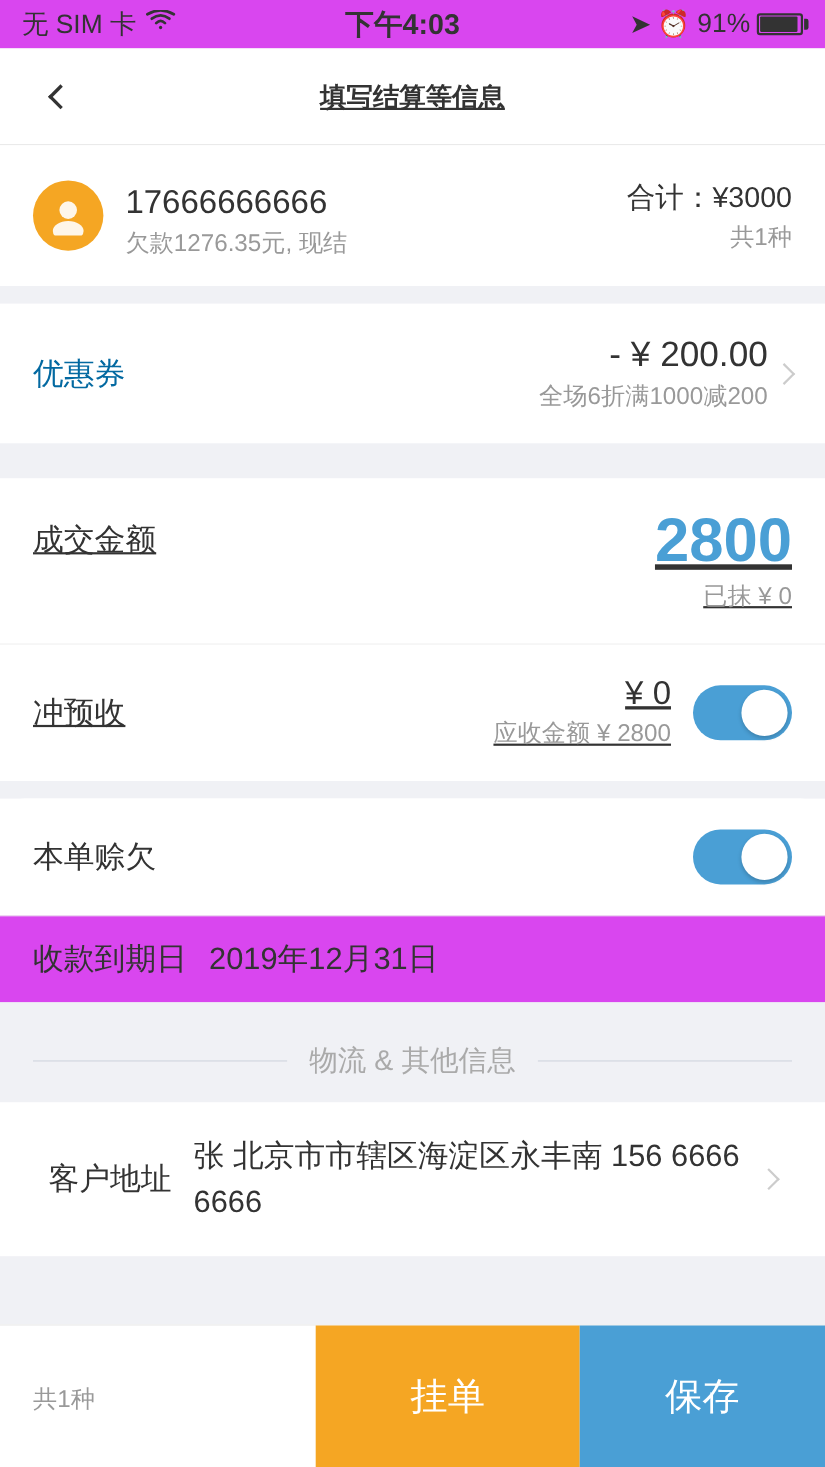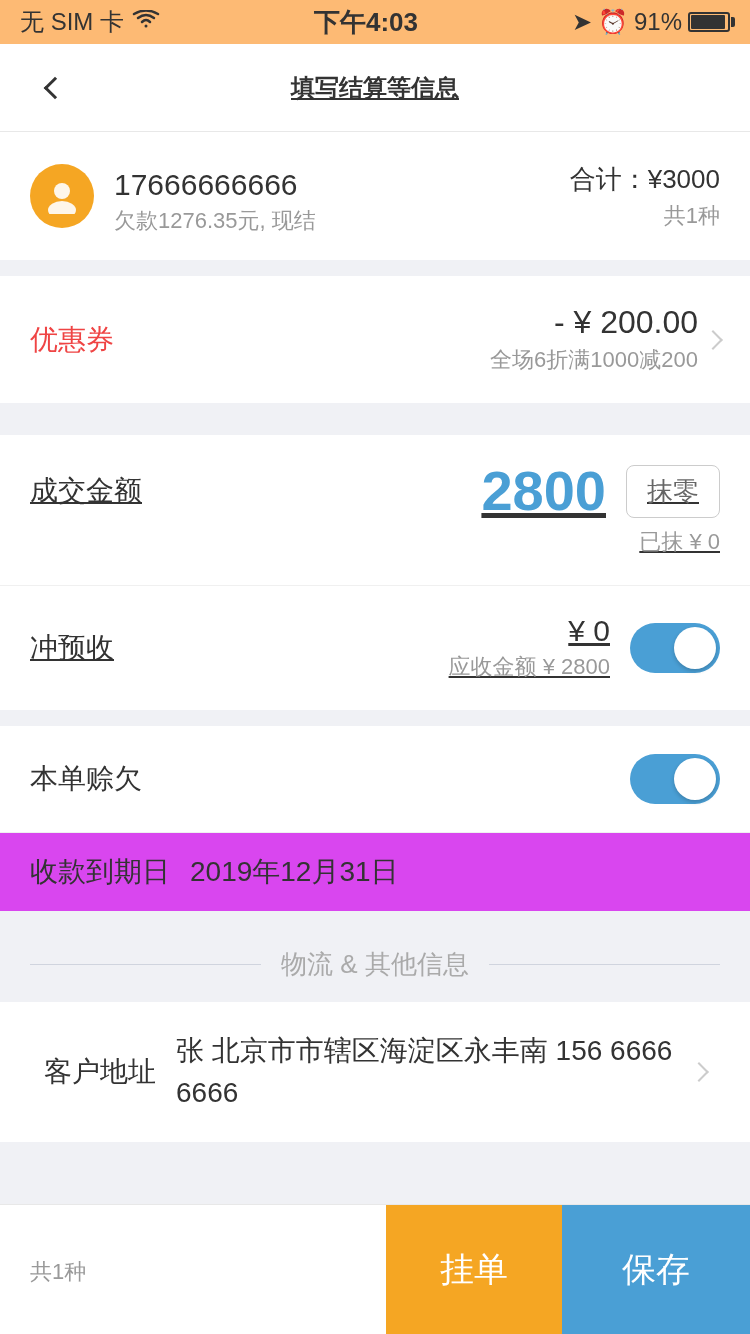--- a/index.html
+++ b/index.html
@@ -10,21 +10,21 @@
       font-family: -apple-system, "PingFang SC", "Helvetica Neue", sans-serif;
       background: #f0f1f5;
       font-size: 28px;
       color: #333;
       position: relative;
     }
 
     
     .status-bar {
       height: 44px;
-      background: #fdba74;
+      background: #d946ef;
       display: flex;
       align-items: center;
       justify-content: space-between;
       padding: 0 20px;
       font-size: 24px;
       color: #333;
     }
     .status-left { display: flex; align-items: center; gap: 8px; }
     .status-center { font-weight: 600; font-size: 26px; }
     .status-right { display: flex; align-items: center; gap: 6px; font-size: 24px; }
@@ -94,21 +94,21 @@
 
     
     .coupon-section {
       background: #fff;
       padding: 28px 30px;
       display: flex;
       align-items: center;
       justify-content: space-between;
       margin-bottom: 16px;
     }
-    .coupon-label { font-size: 28px; color: #ef4444; }
+    .coupon-label { font-size: 28px; color: #0369a1; }
     .coupon-discount { font-size: 32px; color: #333; font-weight: 500; }
     .coupon-desc { font-size: 22px; color: #999; text-align: right; margin-top: 4px; }
     .coupon-right-block { text-align: right; }
     .chevron-right {
       width: 14px; height: 14px;
       border-right: 2px solid #ccc;
       border-top: 2px solid #ccc;
       transform: rotate(45deg);
       margin-left: 8px;
     }
@@ -230,29 +230,29 @@
       border-top: 1px solid #e8e8e8;
     }
     .bottom-summary {
       flex: 1;
       padding: 0 30px;
     }
     .bottom-deal { font-size: 26px; color: #333; }
     .bottom-deal span.amount { font-size: 36px; font-weight: 600; color: #333; }
     .bottom-count { font-size: 22px; color: #999; margin-top: 4px; }
     .btn-hang {
-      width: 176px; height: 100%;
+      width: 240px; height: 100%;
       background: #f5a623;
       color: #fff;
       font-size: 34px;
       display: flex; align-items: center; justify-content: center;
       cursor: pointer;
     }
     .btn-save {
-      width: 188px; height: 100%;
+      width: 223px; height: 100%;
       background: #4a9fd5;
       color: #fff;
       font-size: 34px;
       display: flex; align-items: center; justify-content: center;
       cursor: pointer;
     }
   </style>
 </head>
 <body>
 
@@ -320,21 +320,20 @@
   </div>
 
   <div class="divider-gray"></div>
 
   <div style="background:#fff; margin-bottom:0;text-decoration:underline;">
     <div class="deal-section">
       <div class="deal-row">
         <div class="deal-label">成交金额</div>
         <div class="deal-amount-block">
           <div class="deal-amount">2800</div>
-          <button class="round-btn">抹零</button>
         </div>
       </div>
       <div class="deal-sub">已抹  ¥ 0</div>
     </div>
 
     <div class="prepaid-section">
       <div class="prepaid-row">
         <div class="prepaid-label">冲预收</div>
         <div class="prepaid-right">
           <div class="prepaid-amount-block">

